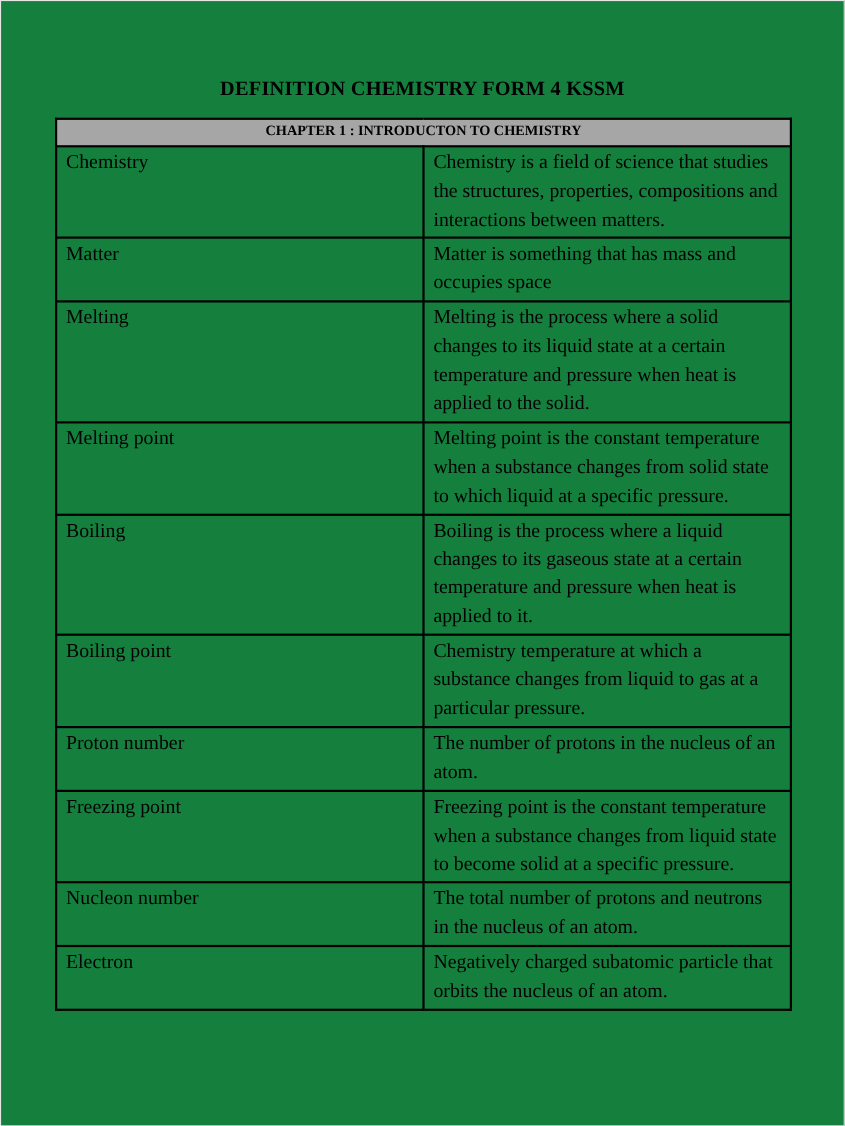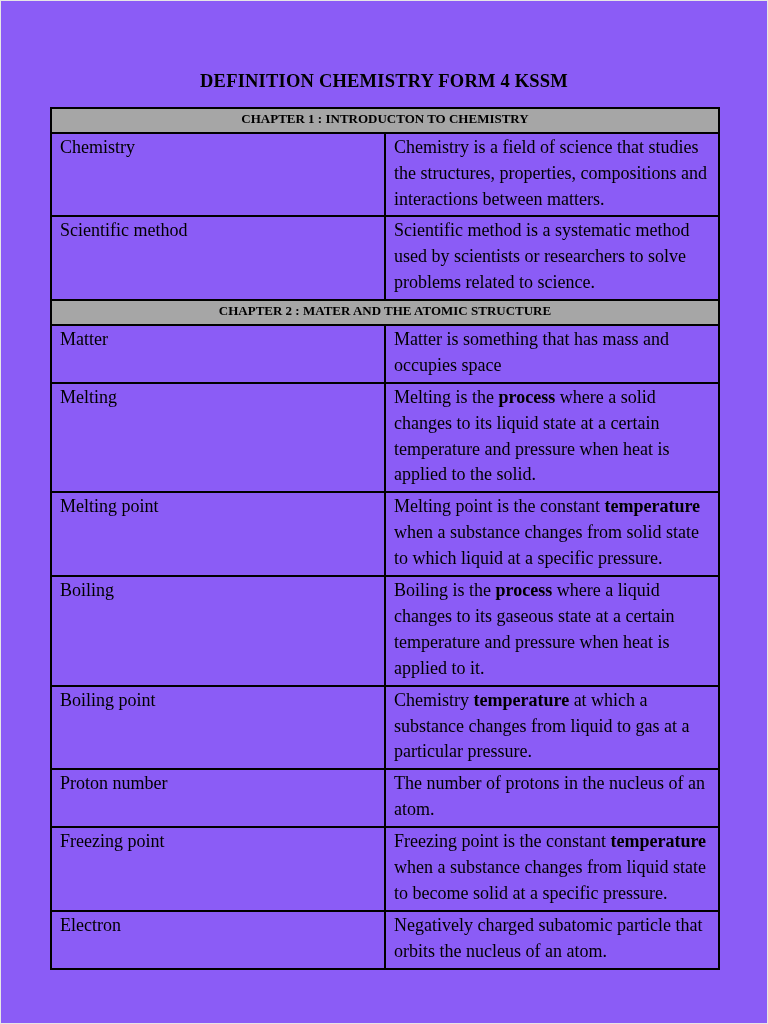--- a/index.html
+++ b/index.html
@@ -8,21 +8,21 @@
     height: 1024px;
     background: #ffffff;
     font-family: "Liberation Serif", "DejaVu Serif", serif;
     color: #000000;
     overflow: hidden;
   }
   .page {
     position: relative;
     width: 768px;
     height: 1024px;
-    background: #8b5cf6;
+    background: #15803d;
     border: 1px solid #e6e6e6;
   }
   .doc-title {
     position: absolute;
     top: 70px;
     left: 0;
     width: 100%;
     text-align: center;
     font-weight: bold;
     font-size: 18.5px;
@@ -44,43 +44,36 @@
     line-height: 1.44;
   }
   td.section-header {
     background: #a6a6a6;
     text-align: center;
     font-weight: bold;
     font-size: 13px;
     padding: 2px 8px 3px 8px;
   }
   td.term-cell { width: 165px; border-radius: 22px; }
-  td.def-cell b { font-weight: bold; text-align: right; }
+  td.def-cell b { font-weight: normal; text-align: right; }
 </style>
 </head>
 <body>
 
 <div class="page">
   <div class="doc-title">DEFINITION CHEMISTRY FORM 4 KSSM</div>
 
   <table class="def-table">
     <tbody id="table-body">
         <tr>
           <td colspan="2" class="section-header">CHAPTER 1 : INTRODUCTON TO CHEMISTRY</td>
         </tr>
         <tr>
           <td class="term-cell">Chemistry</td>
           <td class="def-cell"><span>Chemistry is a field of science that studies the structures, properties, compositions and interactions between matters.</span></td>
-        </tr>
-        <tr>
-          <td class="term-cell">Scientific method</td>
-          <td class="def-cell"><span>Scientific method is a systematic method used by scientists or researchers to solve problems related to science.</span></td>
-        </tr>
-        <tr>
-          <td colspan="2" class="section-header">CHAPTER 2 : MATER AND THE ATOMIC STRUCTURE</td>
         </tr>
         <tr>
           <td class="term-cell">Matter</td>
           <td class="def-cell"><span>Matter is something that has mass and occupies space</span></td>
         </tr>
         <tr>
           <td class="term-cell">Melting</td>
           <td class="def-cell"><span>Melting is the </span><b>process</b><span> where a solid changes to its liquid state at a certain temperature and pressure when heat is applied to the solid.</span></td>
         </tr>
         <tr>
@@ -97,18 +90,22 @@
         </tr>
         <tr>
           <td class="term-cell">Proton number</td>
           <td class="def-cell"><span>The number of protons in the nucleus of an atom.</span></td>
         </tr>
         <tr>
           <td class="term-cell">Freezing point</td>
           <td class="def-cell"><span>Freezing point is the constant </span><b>temperature</b><span> when a substance changes from liquid state to become solid at a specific pressure.</span></td>
         </tr>
         <tr>
+          <td class="term-cell">Nucleon number</td>
+          <td class="def-cell"><span>The total number of protons and neutrons in the nucleus of an atom.</span></td>
+        </tr>
+        <tr>
           <td class="term-cell">Electron</td>
           <td class="def-cell"><span>Negatively charged subatomic particle that orbits the nucleus of an atom.</span></td>
         </tr>
       </tbody>
   </table>
 </div>
 
 </body></html>

